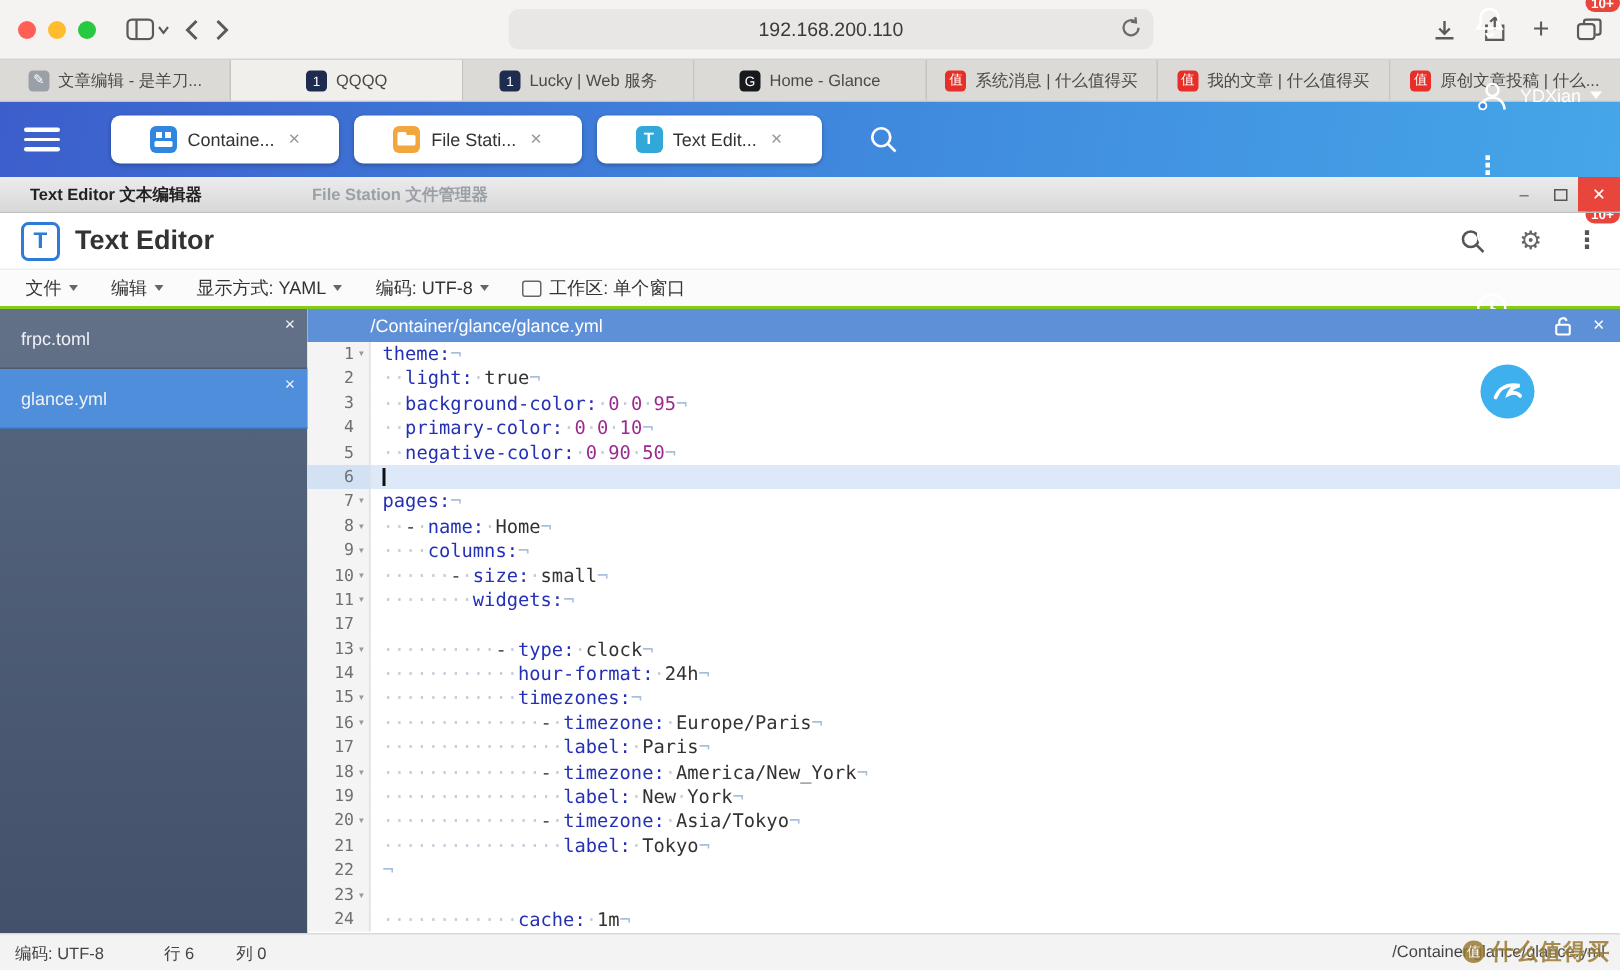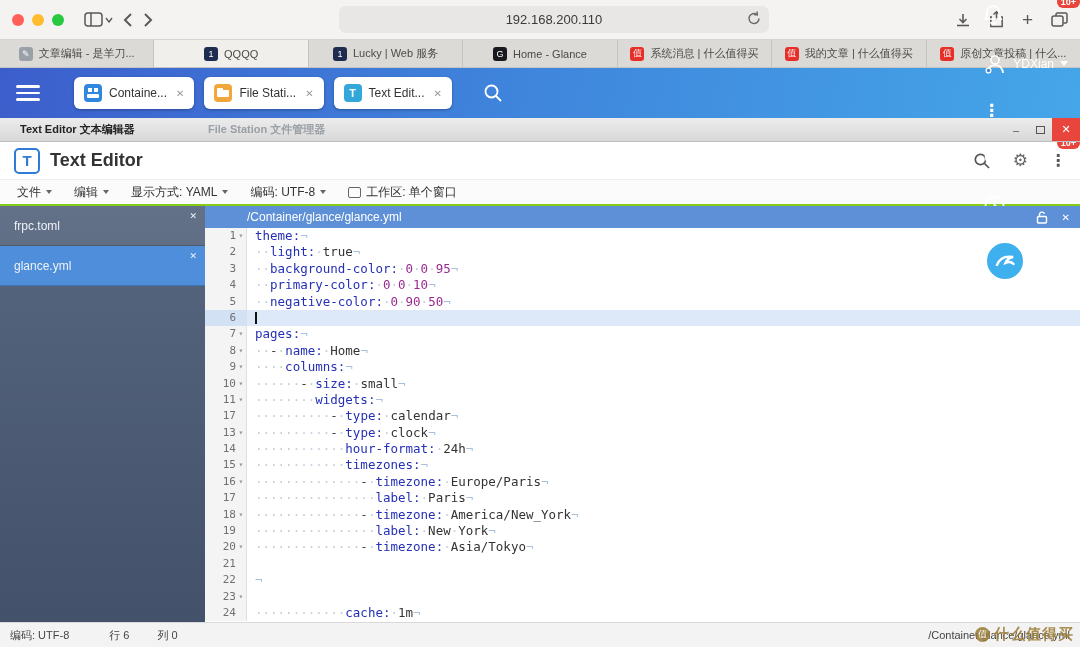--- a/index.html
+++ b/index.html
@@ -26,21 +26,21 @@
   .btab.active { background:#f1efec; }
   .btab .fav { width:14px; height:14px; border-radius:3px; color:#fff; font-size:9px; display:flex; align-items:center; justify-content:center; flex:none; }
   .btab .lbl { white-space:nowrap; overflow:hidden; text-overflow:ellipsis; }
 
   
   .nas-header { height:50px; background:linear-gradient(100deg,#3c5ecc 0%,#3f85dc 48%,#45a6e8 100%); display:flex; align-items:center; padding:0 12px; gap:14px; position:relative; }
   .hamburger { width:34px; display:flex; flex-direction:column; gap:4px; padding:0 4px; }
   .hamburger i { display:block; height:2.5px; background:#fff; border-radius:2px; }
   .hamburger i:nth-child(1){width:24px;} .hamburger i:nth-child(2){width:24px;} .hamburger i:nth-child(3){width:24px;}
   .app-tabs { display:flex; gap:10px; margin-left:14px; }
-  .apptab { background:#fff; border-radius:6px; height:32px; padding:0 10px; display:flex; align-items:center; gap:7px; font-size:12px; color:#333; box-shadow:0 1px 3px rgba(0,0,0,.3); }
+  .apptab { background:#fff; border-radius:6px; height:32px; padding:0 26px; display:flex; align-items:center; gap:7px; font-size:12px; color:#333; box-shadow:0 1px 3px rgba(0,0,0,.3); }
   .apptab .x { color:#999; font-size:10px; margin-left:2px; }
   .ai { width:18px; height:18px; border-radius:4px; position:relative; flex:none; }
   .ai-container { background:#2f87e0; }
   .ai-container::before { content:""; position:absolute; left:3px; right:3px; bottom:4px; height:4px; background:#fff; border-radius:1px; }
   .ai-container::after { content:""; position:absolute; left:4px; top:4px; width:4px; height:4px; background:#fff; box-shadow:6px 0 0 #fff; }
   .ai-folder { background:#f2a73d; }
   .ai-folder::before { content:""; position:absolute; left:3px; top:4px; width:6px; height:3px; background:#fff; border-radius:1px 1px 0 0; }
   .ai-folder::after { content:""; position:absolute; left:3px; top:6px; width:12px; height:7px; background:#fff; border-radius:1px; }
   .ai-text { background:#31a8d9; }
   .ai-text::before { content:"T"; position:absolute; inset:0; display:flex; align-items:center; justify-content:center; color:#fff; font:700 11px "Liberation Sans",sans-serif; }
@@ -376,30 +376,30 @@
           <div class="line"><div class="gut"><span class="gnum">2</span><span class="gfold"></span></div><div class="txt"><span class="tk-w">··</span><span class="tk-k">light:</span><span class="tk-w">·</span><span class="tk-v">true</span><span class="tk-e">¬</span></div></div>
           <div class="line"><div class="gut"><span class="gnum">3</span><span class="gfold"></span></div><div class="txt"><span class="tk-w">··</span><span class="tk-k">background-color:</span><span class="tk-w">·</span><span class="tk-n">0</span><span class="tk-w">·</span><span class="tk-n">0</span><span class="tk-w">·</span><span class="tk-n">95</span><span class="tk-e">¬</span></div></div>
           <div class="line"><div class="gut"><span class="gnum">4</span><span class="gfold"></span></div><div class="txt"><span class="tk-w">··</span><span class="tk-k">primary-color:</span><span class="tk-w">·</span><span class="tk-n">0</span><span class="tk-w">·</span><span class="tk-n">0</span><span class="tk-w">·</span><span class="tk-n">10</span><span class="tk-e">¬</span></div></div>
           <div class="line"><div class="gut"><span class="gnum">5</span><span class="gfold"></span></div><div class="txt"><span class="tk-w">··</span><span class="tk-k">negative-color:</span><span class="tk-w">·</span><span class="tk-n">0</span><span class="tk-w">·</span><span class="tk-n">90</span><span class="tk-w">·</span><span class="tk-n">50</span><span class="tk-e">¬</span></div></div>
           <div class="line cur"><div class="gut"><span class="gnum">6</span><span class="gfold"></span></div><div class="txt"><span class="cursor-bar"></span></div></div>
           <div class="line"><div class="gut"><span class="gnum">7</span><span class="gfold">▾</span></div><div class="txt"><span class="tk-k">pages:</span><span class="tk-e">¬</span></div></div>
           <div class="line"><div class="gut"><span class="gnum">8</span><span class="gfold">▾</span></div><div class="txt"><span class="tk-w">··</span><span class="tk-d">-</span><span class="tk-w">·</span><span class="tk-k">name:</span><span class="tk-w">·</span><span class="tk-v">Home</span><span class="tk-e">¬</span></div></div>
           <div class="line"><div class="gut"><span class="gnum">9</span><span class="gfold">▾</span></div><div class="txt"><span class="tk-w">····</span><span class="tk-k">columns:</span><span class="tk-e">¬</span></div></div>
           <div class="line"><div class="gut"><span class="gnum">10</span><span class="gfold">▾</span></div><div class="txt"><span class="tk-w">······</span><span class="tk-d">-</span><span class="tk-w">·</span><span class="tk-k">size:</span><span class="tk-w">·</span><span class="tk-v">small</span><span class="tk-e">¬</span></div></div>
           <div class="line"><div class="gut"><span class="gnum">11</span><span class="gfold">▾</span></div><div class="txt"><span class="tk-w">········</span><span class="tk-k">widgets:</span><span class="tk-e">¬</span></div></div>
-          <div class="line"><div class="gut"><span class="gnum">17</span><span class="gfold"></span></div><div class="txt"><span class="tk-w">··········</span><span class="tk-d">-</span><span class="tk-w">·</span><span class="tk-k">type:</span><span class="tk-w">·</span><span class="tk-v">calendar</span><span class="tk-e">¬</span></div></div>
+          <div class="line"><div class="gut"><span class="gnum">17</span><span class="gfold"></span></div></div>
           <div class="line"><div class="gut"><span class="gnum">13</span><span class="gfold">▾</span></div><div class="txt"><span class="tk-w">··········</span><span class="tk-d">-</span><span class="tk-w">·</span><span class="tk-k">type:</span><span class="tk-w">·</span><span class="tk-v">clock</span><span class="tk-e">¬</span></div></div>
           <div class="line"><div class="gut"><span class="gnum">14</span><span class="gfold"></span></div><div class="txt"><span class="tk-w">············</span><span class="tk-k">hour-format:</span><span class="tk-w">·</span><span class="tk-v">24h</span><span class="tk-e">¬</span></div></div>
           <div class="line"><div class="gut"><span class="gnum">15</span><span class="gfold">▾</span></div><div class="txt"><span class="tk-w">············</span><span class="tk-k">timezones:</span><span class="tk-e">¬</span></div></div>
           <div class="line"><div class="gut"><span class="gnum">16</span><span class="gfold">▾</span></div><div class="txt"><span class="tk-w">··············</span><span class="tk-d">-</span><span class="tk-w">·</span><span class="tk-k">timezone:</span><span class="tk-w">·</span><span class="tk-v">Europe/Paris</span><span class="tk-e">¬</span></div></div>
           <div class="line"><div class="gut"><span class="gnum">17</span><span class="gfold"></span></div><div class="txt"><span class="tk-w">················</span><span class="tk-k">label:</span><span class="tk-w">·</span><span class="tk-v">Paris</span><span class="tk-e">¬</span></div></div>
           <div class="line"><div class="gut"><span class="gnum">18</span><span class="gfold">▾</span></div><div class="txt"><span class="tk-w">··············</span><span class="tk-d">-</span><span class="tk-w">·</span><span class="tk-k">timezone:</span><span class="tk-w">·</span><span class="tk-v">America/New_York</span><span class="tk-e">¬</span></div></div>
           <div class="line"><div class="gut"><span class="gnum">19</span><span class="gfold"></span></div><div class="txt"><span class="tk-w">················</span><span class="tk-k">label:</span><span class="tk-w">·</span><span class="tk-v">New</span><span class="tk-w">·</span><span class="tk-v">York</span><span class="tk-e">¬</span></div></div>
           <div class="line"><div class="gut"><span class="gnum">20</span><span class="gfold">▾</span></div><div class="txt"><span class="tk-w">··············</span><span class="tk-d">-</span><span class="tk-w">·</span><span class="tk-k">timezone:</span><span class="tk-w">·</span><span class="tk-v">Asia/Tokyo</span><span class="tk-e">¬</span></div></div>
-          <div class="line"><div class="gut"><span class="gnum">21</span><span class="gfold"></span></div></div>
+          <div class="line"><div class="gut"><span class="gnum">21</span><span class="gfold"></span></div><div class="txt"><span class="tk-w">················</span><span class="tk-k">label:</span><span class="tk-w">·</span><span class="tk-v">Tokyo</span><span class="tk-e">¬</span></div></div>
           <div class="line"><div class="gut"><span class="gnum">22</span><span class="gfold"></span></div><div class="txt"><span class="tk-e">¬</span></div></div>
           <div class="line"><div class="gut"><span class="gnum">23</span><span class="gfold">▾</span></div></div>
           <div class="line"><div class="gut"><span class="gnum">24</span><span class="gfold"></span></div><div class="txt"><span class="tk-w">············</span><span class="tk-k">cache:</span><span class="tk-w">·</span><span class="tk-v">1m</span><span class="tk-e">¬</span></div></div>
         </div>
     </div>
   </div>
 
   <div class="statusbar">
     <span class="st-enc">编码: UTF-8</span>
     <span class="st-line">行 6</span>

